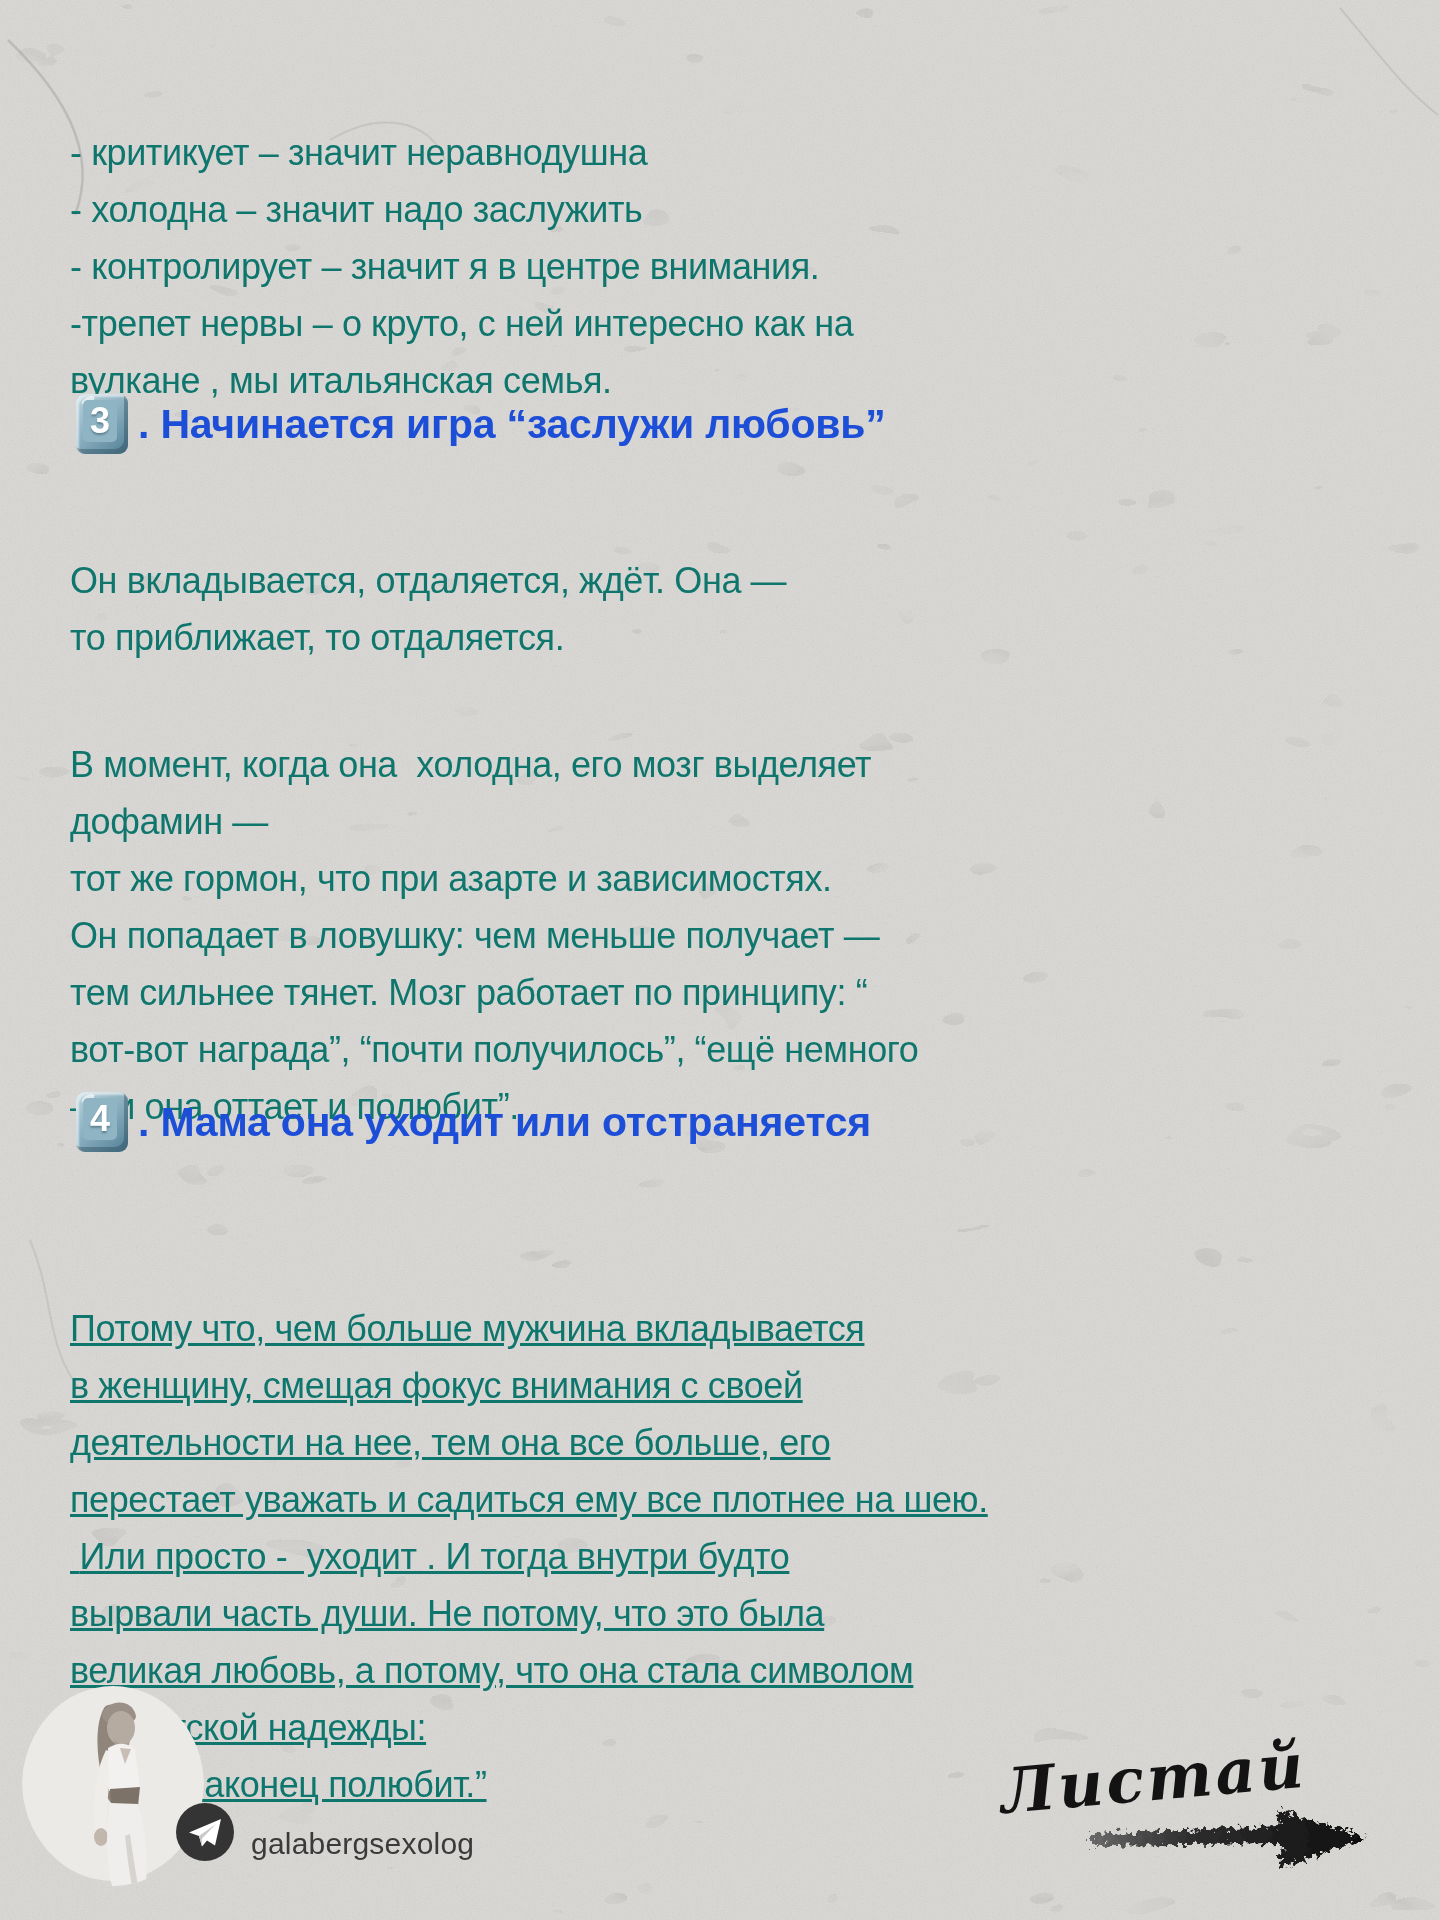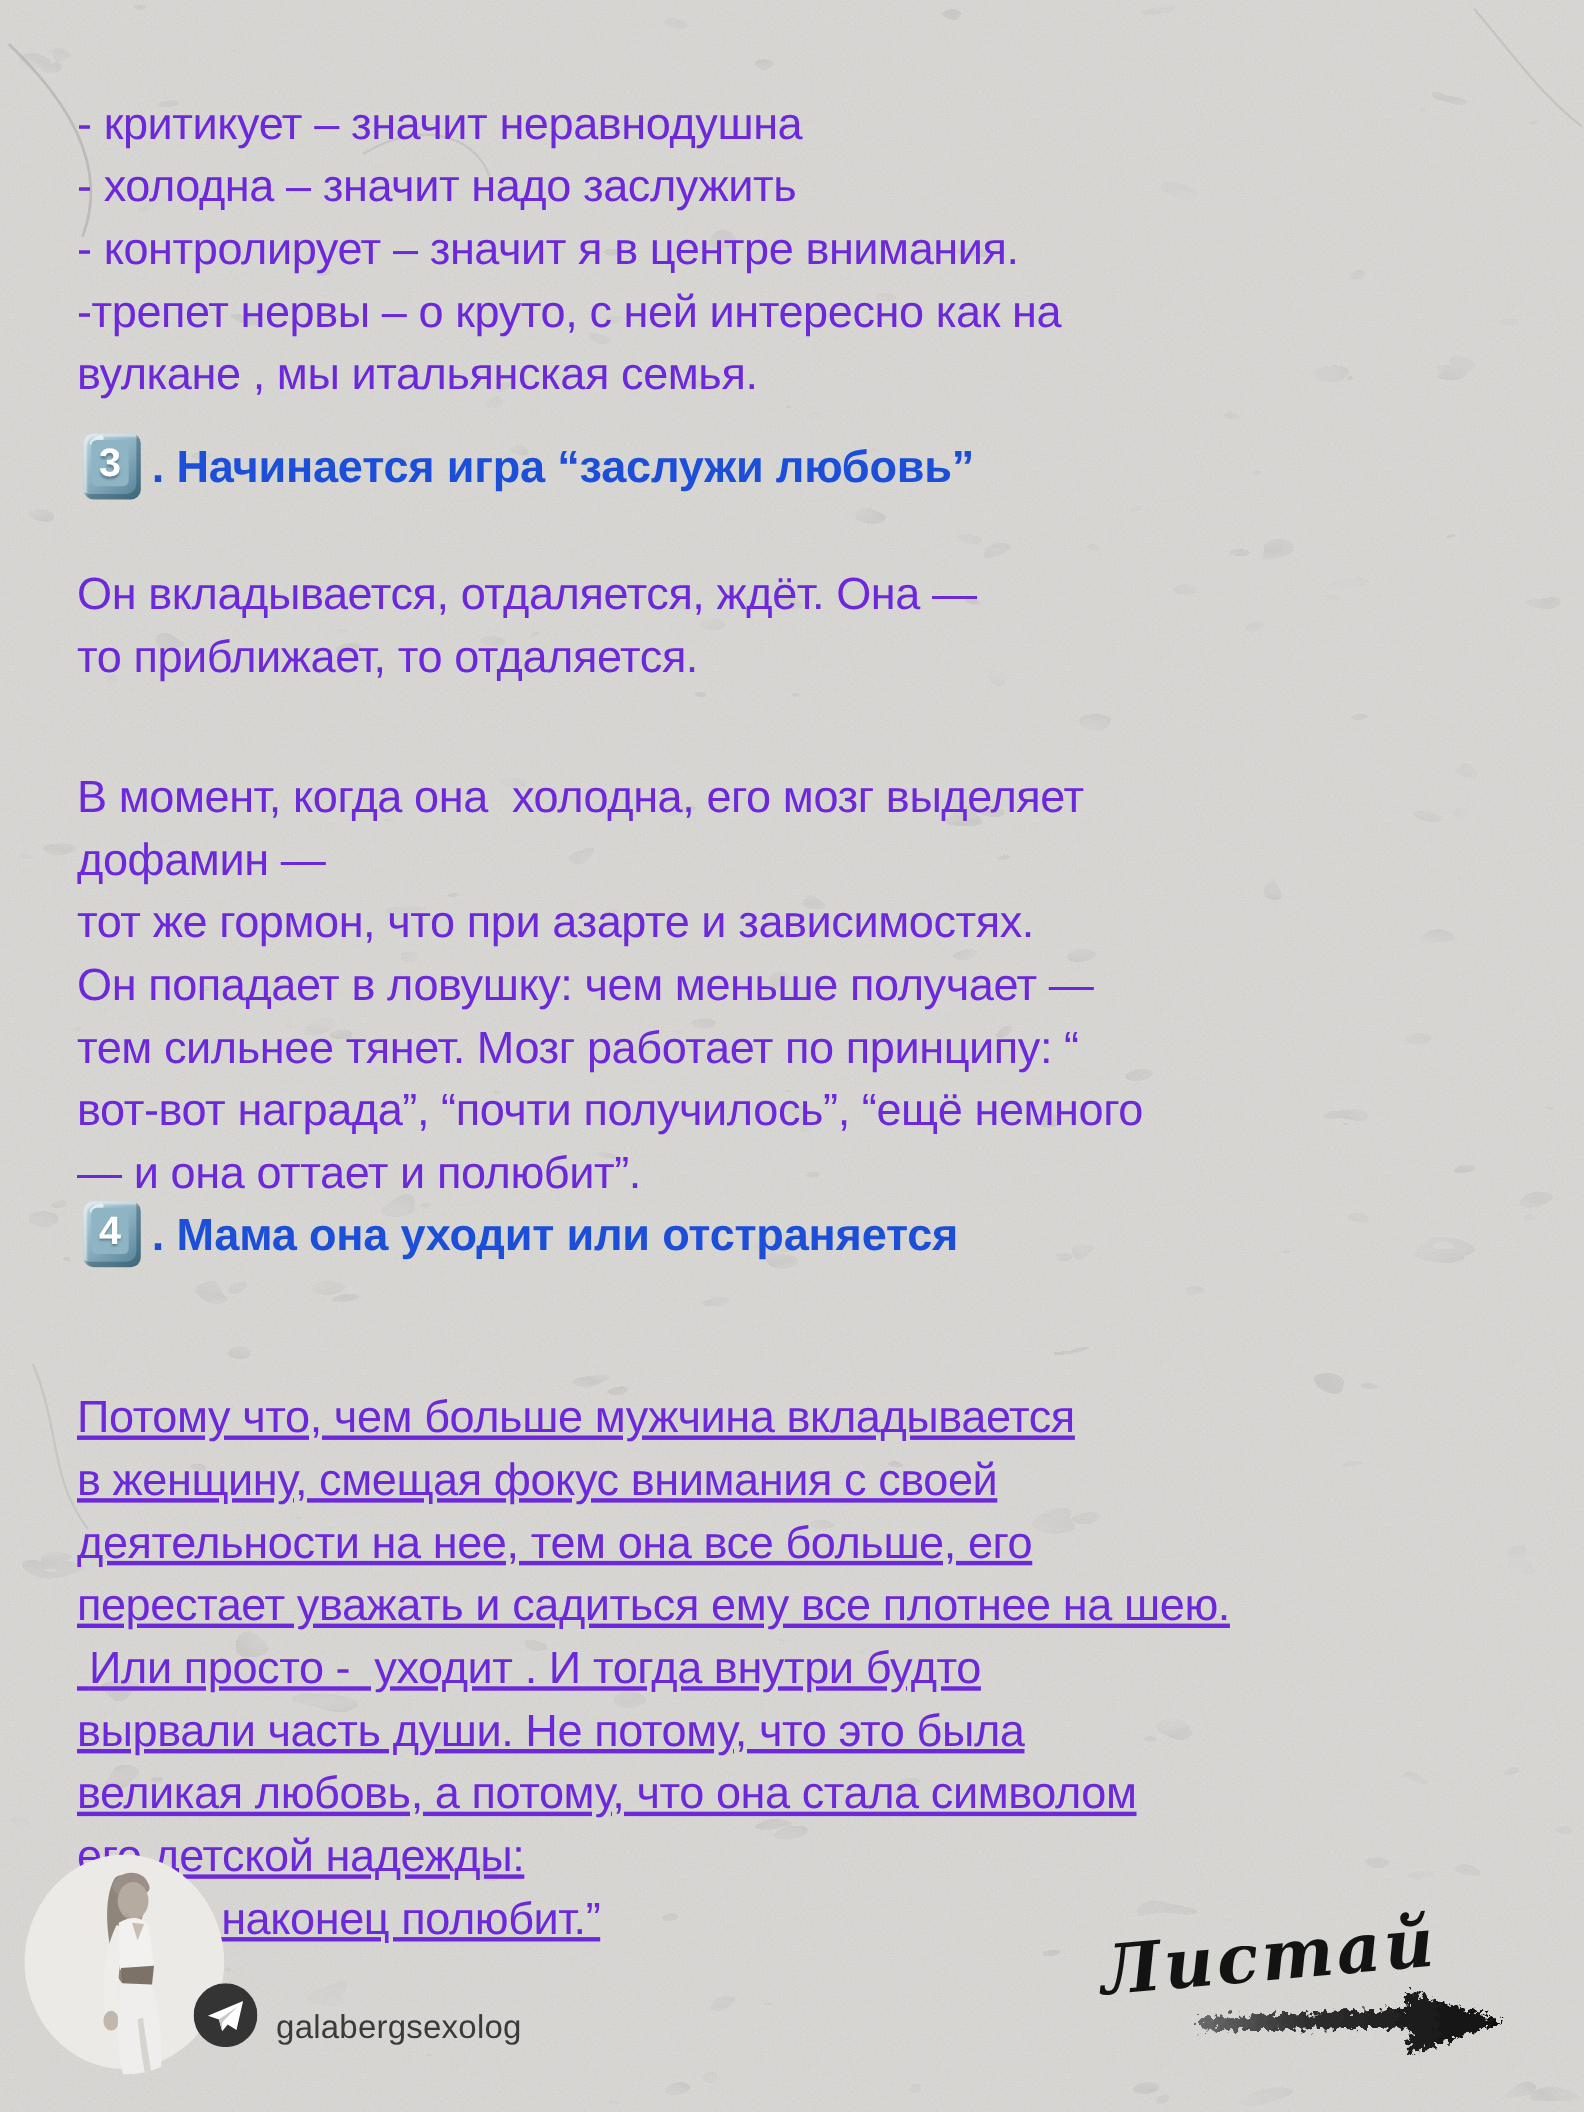--- a/index.html
+++ b/index.html
@@ -7,22 +7,23 @@
     position:relative; width:1440px; height:1920px;
     background:#d9d8d5; overflow:hidden;
     font-family:"Liberation Sans", sans-serif;
     color:#141414;
   }
   .texture { position:absolute; left:0; top:0; width:1440px; height:1920px; pointer-events:none; }
 
   .textblock {
     position:absolute; left:70px; right:60px;
     white-space:pre-wrap;
-    font-size:41px; line-height:57px; letter-spacing:-0.4px;
-    color:#6d28d9;
+    font-size:36px; line-height:57px; letter-spacing:-0.4px;
+    color:#0f766e;
+    margin-top:40px;
   }
   .intro   { top:84px; }
   .p31     { top:512px; }
   .p32     { top:696px; }
   .p41     { top:1260px;text-decoration:underline; }
 
   .heading-row {
     position:absolute; left:76px;
     display:flex; align-items:center; gap:10px;
   }

